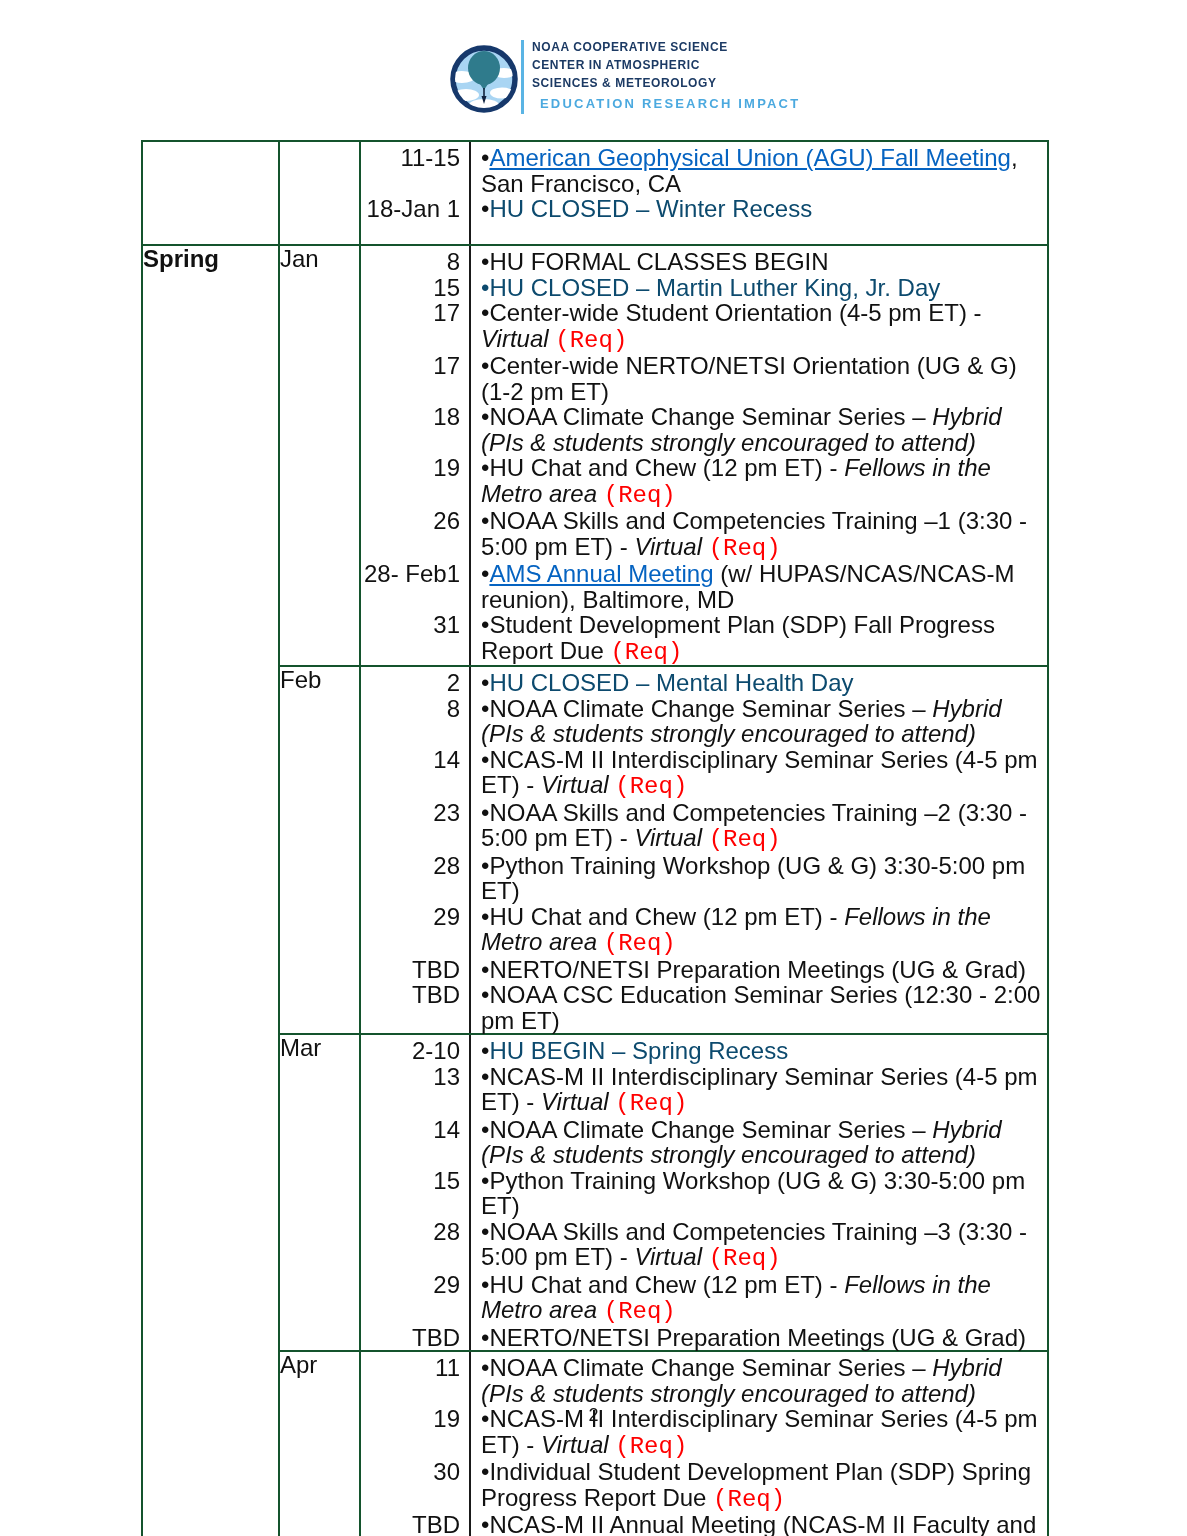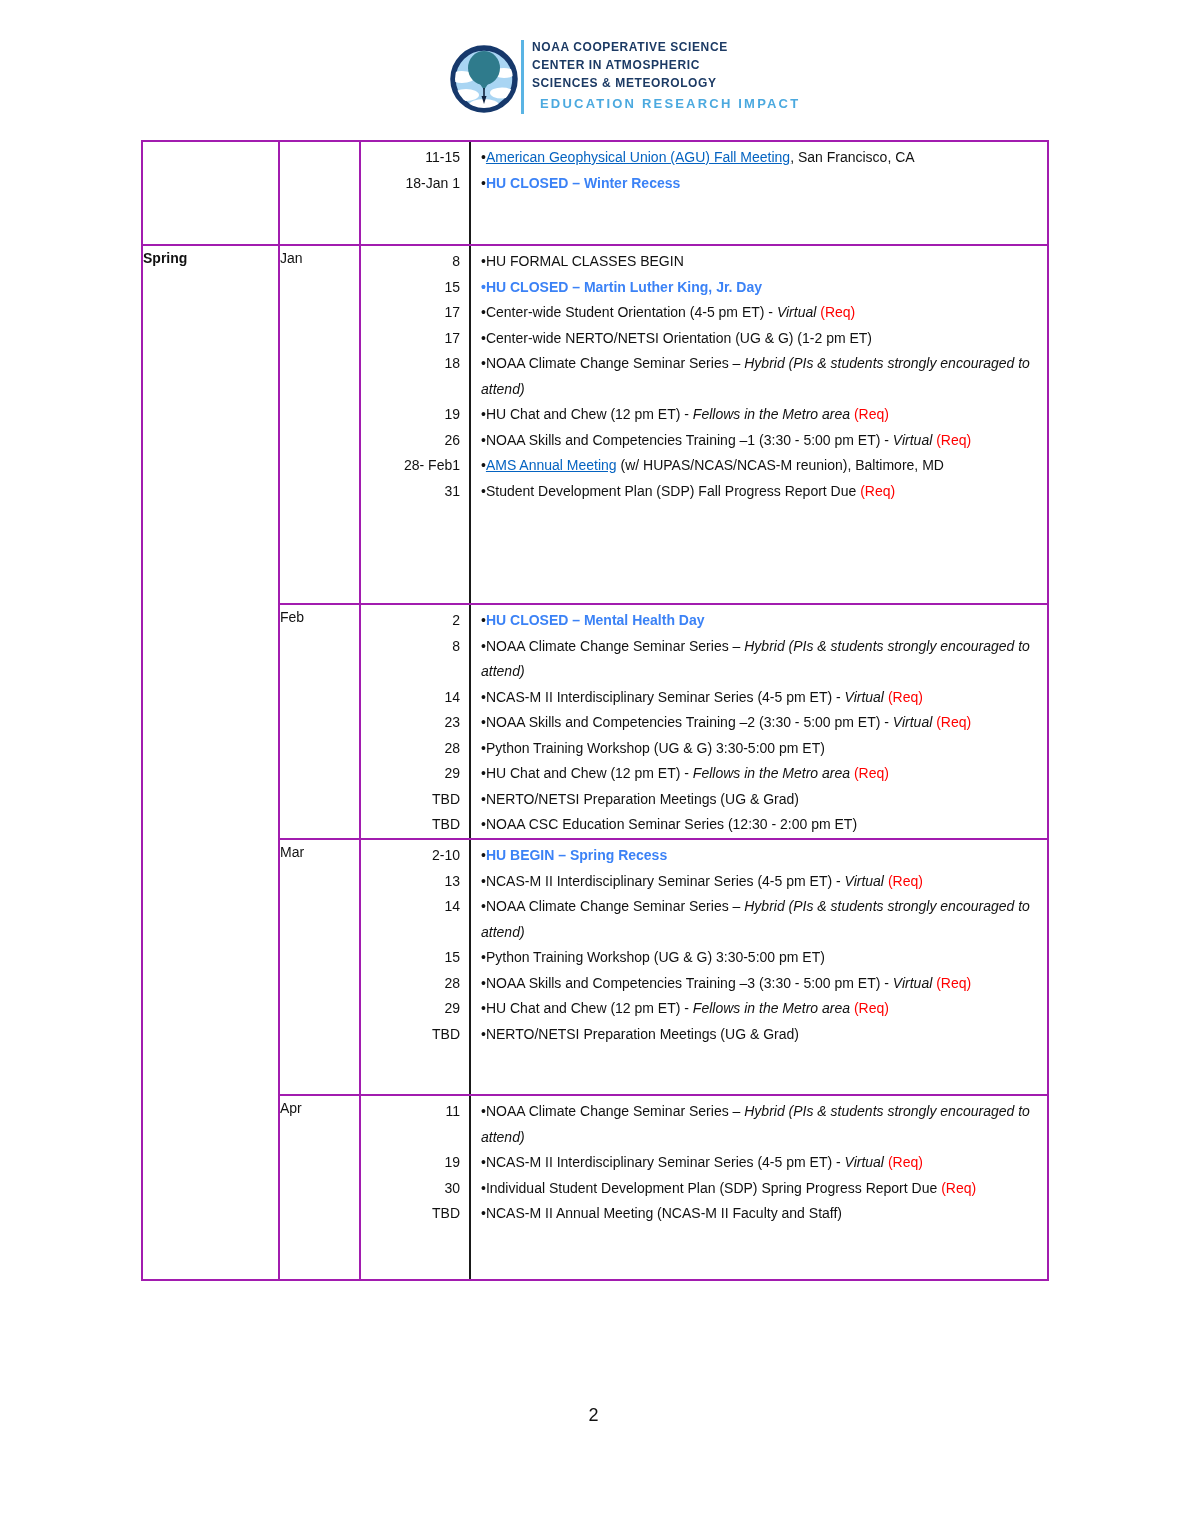--- a/index.html
+++ b/index.html
@@ -19,37 +19,37 @@
   .hdr-tagline{
     margin-top:4px;font-size:13px;font-weight:bold;color:#4ba9df;
     letter-spacing:2.2px;white-space:nowrap;padding-left:8px;
   }
   
   table.cal{
     position:absolute;left:141px;top:140px;width:906px;
     border-collapse:collapse;table-layout:fixed;
   }
   table.cal td{
-    border:2px solid #a21caf;vertical-align:top;padding:0;
-    font-size:14px;line-height:25.5px;
+    border:2px solid #14532d;vertical-align:top;padding:0;
+    font-size:24px;line-height:25.5px;
   }
   tr.r0{height:104px;} tr.r1{height:359px;} tr.r2{height:235px;}
   tr.r3{height:256px;} tr.r4{height:185px;}
   td.season-cell{font-weight:bold;padding:3px 4px 0 10px;}
   td.month-cell{padding:3px 4px 0 10px;}
   td.combo{position:relative;}
   .vline{position:absolute;left:108px;top:0;bottom:0;width:2px;background:#1a1a1a;}
   .events-grid{display:grid;grid-template-columns:108px 1fr;padding-top:3px;}
   .ev-date{text-align:right;padding-right:9px;white-space:nowrap;}
   .ev-text{padding-left:12px;padding-right:1px;}
   .seg-t{color:#111;}
-  .seg-closed{color:#3b82f6;font-weight:bold;}
+  .seg-closed{color:#0c4a6e;font-weight:normal;}
   .seg-link{color:#0563C1;text-decoration:underline;cursor:pointer;}
   .seg-i{font-style:italic;}
-  .seg-req{color:#FF0000;}
+  .seg-req{color:#FF0000;font-family:Liberation Mono, monospace;}
   
   .page-number{
     position:absolute;left:0;top:1405px;width:100%;
     text-align:center;font-size:18px;color:#111;
   }
 </style>
 </head>
 <body>
 
 <div>

